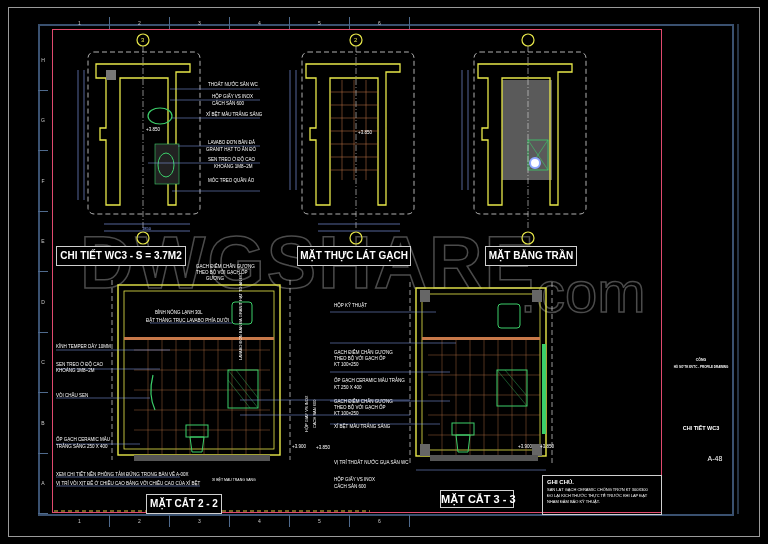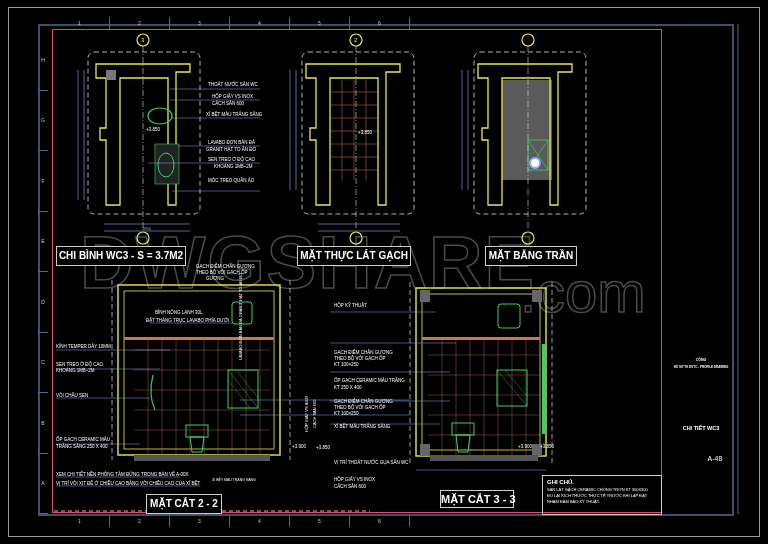--- a/index.html
+++ b/index.html
@@ -213,21 +213,21 @@
   <div class="note" style="position:absolute;top:0;left:0;">THOÁT NƯỚC SÀN WC</div>
   <div class="note" style="position:absolute;top:12px;left:4px;">HỘP GIẤY VS INOX</div>
   <div class="note" style="position:absolute;top:19px;left:4px;">CÁCH SÀN 600</div>
   <div class="note" style="position:absolute;top:30px;left:-2px;">XÍ BỆT MÀU TRẮNG SÁNG</div>
   <div class="note" style="position:absolute;top:58px;left:0;">LAVABO ĐƠN BÀN ĐÁ</div>
   <div class="note" style="position:absolute;top:65px;left:-2px;">GRANIT HẠT TO ĂN ĐỎ</div>
   <div class="note" style="position:absolute;top:75px;left:0;">SEN TREO Ở ĐỘ CAO</div>
   <div class="note" style="position:absolute;top:82px;left:6px;">KHOẢNG 1M8~2M</div>
   <div class="note" style="position:absolute;top:96px;left:0;">MÓC TREO QUẦN ÁO</div>
 </div>
-<div class="abs title-box" style="left:56px;top:246px;width:128px;height:18px;line-height:18px;font-size:10px;">CHI BÌNH WC3 - S = 3.7M2</div>
+<div class="abs title-box" style="left:56px;top:246px;width:128px;height:18px;line-height:18px;font-size:10px;">CHI TIẾT WC3 - S = 3.7M2</div>
 
 <div class="abs note" style="left:354px;top:37px;color:#e8e84a;font-size:6px;">2</div>
 <div class="abs note" style="left:358px;top:130px;">+3.850</div>
 <div class="abs title-box" style="left:297px;top:246px;width:112px;height:18px;line-height:18px;font-size:10px;">MẶT THỰC LÁT GẠCH</div>
 
 <div class="abs title-box" style="left:485px;top:246px;width:90px;height:18px;line-height:18px;font-size:10px;">MẶT BẰNG TRẦN</div>
 
 <div class="abs note" style="left:196px;top:264px;">GẠCH ĐIỂM CHÂN GƯƠNG</div>
 <div class="abs note" style="left:196px;top:270px;">THEO BỘ VỚI GẠCH ỐP</div>
 <div class="abs note" style="left:206px;top:276px;">GƯƠNG</div>

